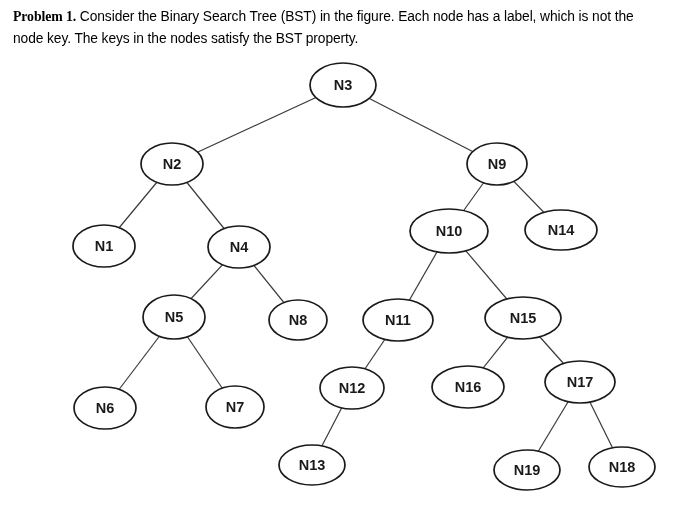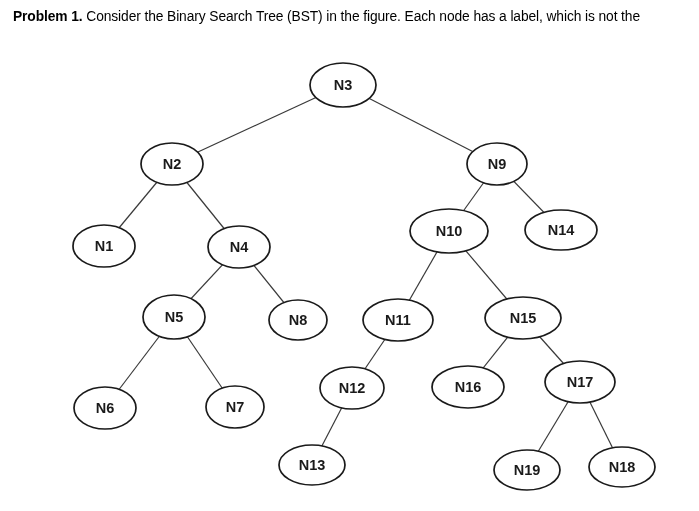--- a/index.html
+++ b/index.html
@@ -21,34 +21,35 @@
     top: 6px;
     width: 676px;
     margin: 0;
     font-size: 13.8px;
     line-height: 21.5px;
     color: #000000;
     letter-spacing: -0.1px;
   }
   .problem-statement strong {
     font-weight: bold;
+    font-family: Liberation Serif, serif;
   }
   .diagram-svg {
     position: absolute;
     left: 0;
     top: 0;
     width: 699px;
     height: 511px;
   }
 </style>
 </head>
 <body>
 
 <div class="page">
-  <p class="problem-statement"><strong>Problem 1.</strong> <span>Consider the Binary Search Tree (BST) in the figure. Each node has a label, which is not the</span><br></p>
+  <p class="problem-statement"><strong>Problem 1.</strong> <span>Consider the Binary Search Tree (BST) in the figure. Each node has a label, which is not the</span><br><span>node key. The keys in the nodes satisfy the BST property.</span></p>
 
   <svg class="diagram-svg" viewBox="0 0 699 511" xmlns="http://www.w3.org/2000/svg">
       <line x1="343" y1="85" x2="172" y2="164" stroke="#3a3a3a" stroke-width="1.2"></line>
       <line x1="343" y1="85" x2="497" y2="164" stroke="#3a3a3a" stroke-width="1.2"></line>
       <line x1="172" y1="164" x2="104" y2="246" stroke="#3a3a3a" stroke-width="1.2"></line>
       <line x1="172" y1="164" x2="239" y2="247" stroke="#3a3a3a" stroke-width="1.2"></line>
       <line x1="239" y1="247" x2="174" y2="317" stroke="#3a3a3a" stroke-width="1.2"></line>
       <line x1="239" y1="247" x2="298" y2="320" stroke="#3a3a3a" stroke-width="1.2"></line>
       <line x1="174" y1="317" x2="105" y2="408" stroke="#3a3a3a" stroke-width="1.2"></line>
       <line x1="174" y1="317" x2="235" y2="407" stroke="#3a3a3a" stroke-width="1.2"></line>

